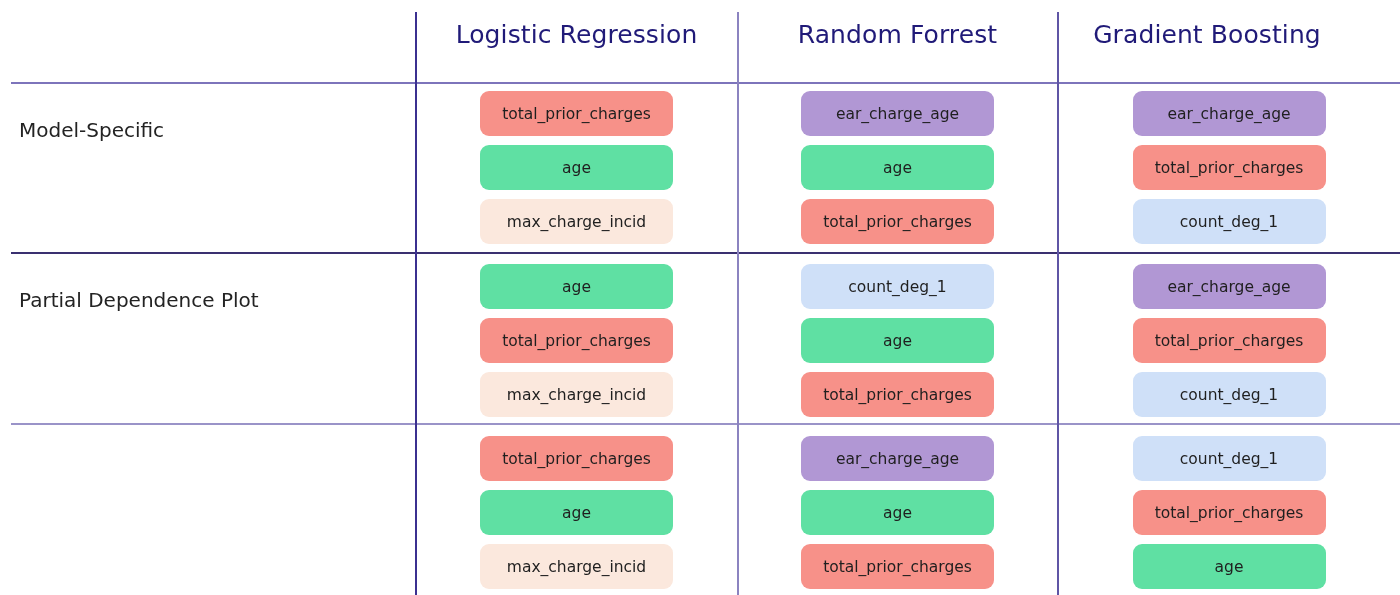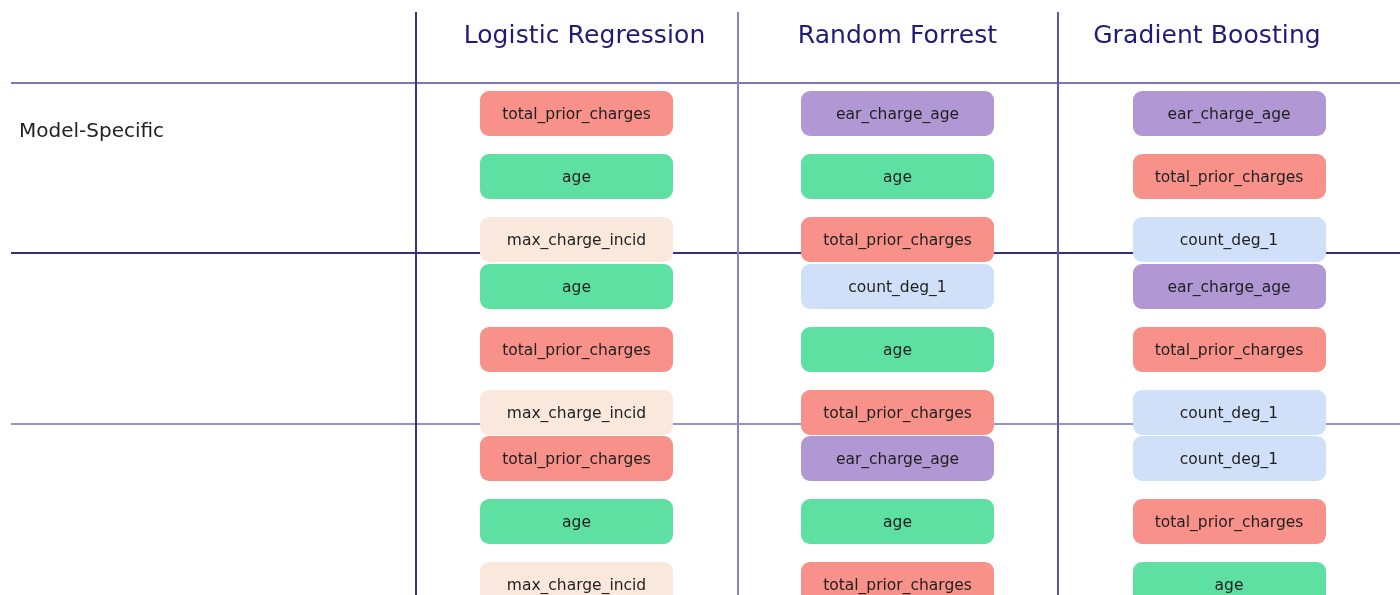--- a/index.html
+++ b/index.html
@@ -48,21 +48,21 @@
     position: absolute;
     top: 12px;
     height: 46px;
     line-height: 46px;
     text-align: center;
     font-size: 25px;
     color: #201a78;
     white-space: nowrap;
     letter-spacing: 0.1px;
   }
-  .col-header.h-0 { left: 416px;  width: 321px; padding-left: 8px; }
+  .col-header.h-0 { left: 416px;  width: 321px; }
   .col-header.h-1 { left: 738px;  width: 319px; }
   .col-header.h-2 { left: 1058px; width: 298px; }
 
   
   .row-label {
     position: absolute;
     left: 19px;
     width: 390px;
     font-size: 20px;
     color: #232323;
@@ -71,21 +71,21 @@
   .row-label.r-0 { top: 118px; }
   .row-label.r-1 { top: 288px; }
   .row-label.r-2 { top: 458px; }
 
   
   .cell {
     position: absolute;
     display: flex;
     flex-direction: column;
     align-items: center;
-    gap: 18px;
+    gap: 9px;
   }
   .cell.c-0 { left: 416px;  width: 321px; }
   .cell.c-1 { left: 738px;  width: 319px; }
   .cell.c-2 { left: 1058px; width: 342px; }
   .cell.rw-0 { top: 91px; }
   .cell.rw-1 { top: 264px; }
   .cell.rw-2 { top: 436px; }
 
   .pill {
     width: 193px;
@@ -111,20 +111,21 @@
 
   <div class="vrule v-0"></div>
   <div class="vrule v-1"></div>
   <div class="vrule v-2"></div>
 
   <div class="col-header h-0">Logistic Regression</div>
   <div class="col-header h-1">Random Forrest</div>
   <div class="col-header h-2">Gradient Boosting</div>
 
   <div class="row-label r-0">Model-Specific</div>
+  <div class="row-label r-1">Partial Dependence Plot</div>
 
   <div class="cell rw-0 c-0">
       <div class="pill" style="background: rgb(247, 145, 137);">total_prior_charges</div>
       <div class="pill" style="background: rgb(95, 224, 163);">age</div>
       <div class="pill" style="background: rgb(251, 232, 221);">max_charge_incid</div>
     </div>
   <div class="cell rw-0 c-1">
       <div class="pill" style="background: rgb(177, 151, 212);">ear_charge_age</div>
       <div class="pill" style="background: rgb(95, 224, 163);">age</div>
       <div class="pill" style="background: rgb(247, 145, 137);">total_prior_charges</div>

